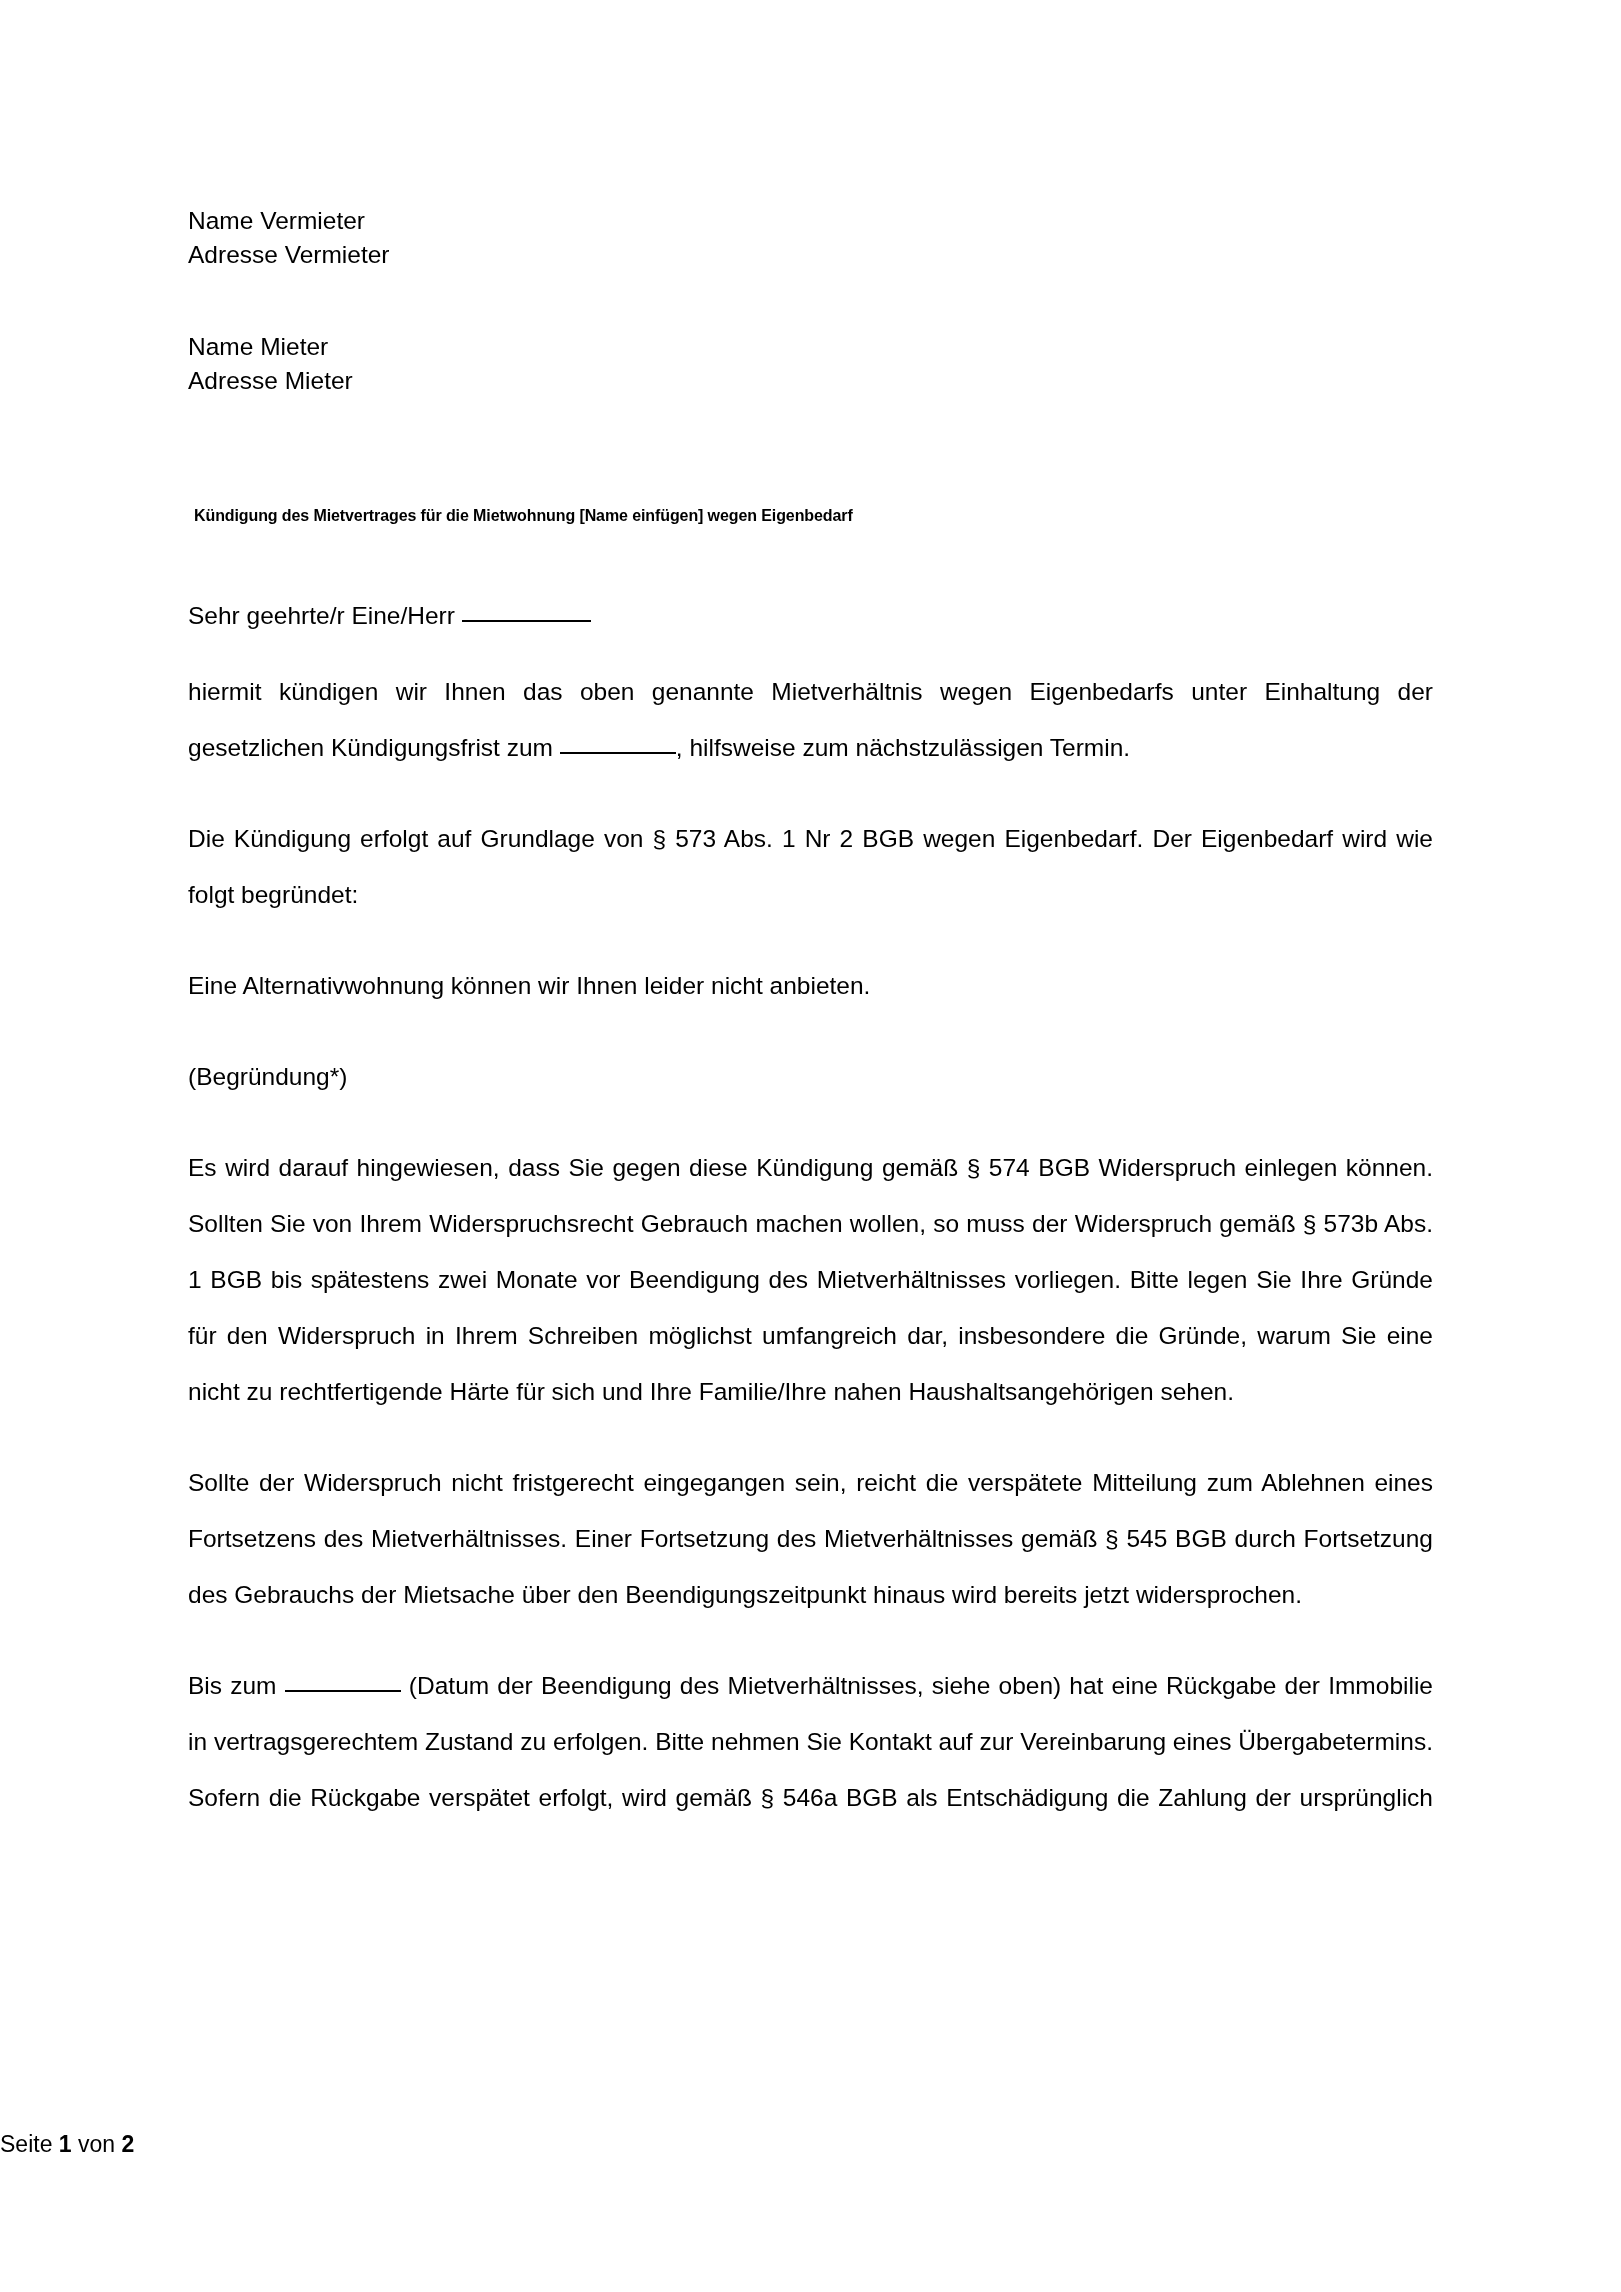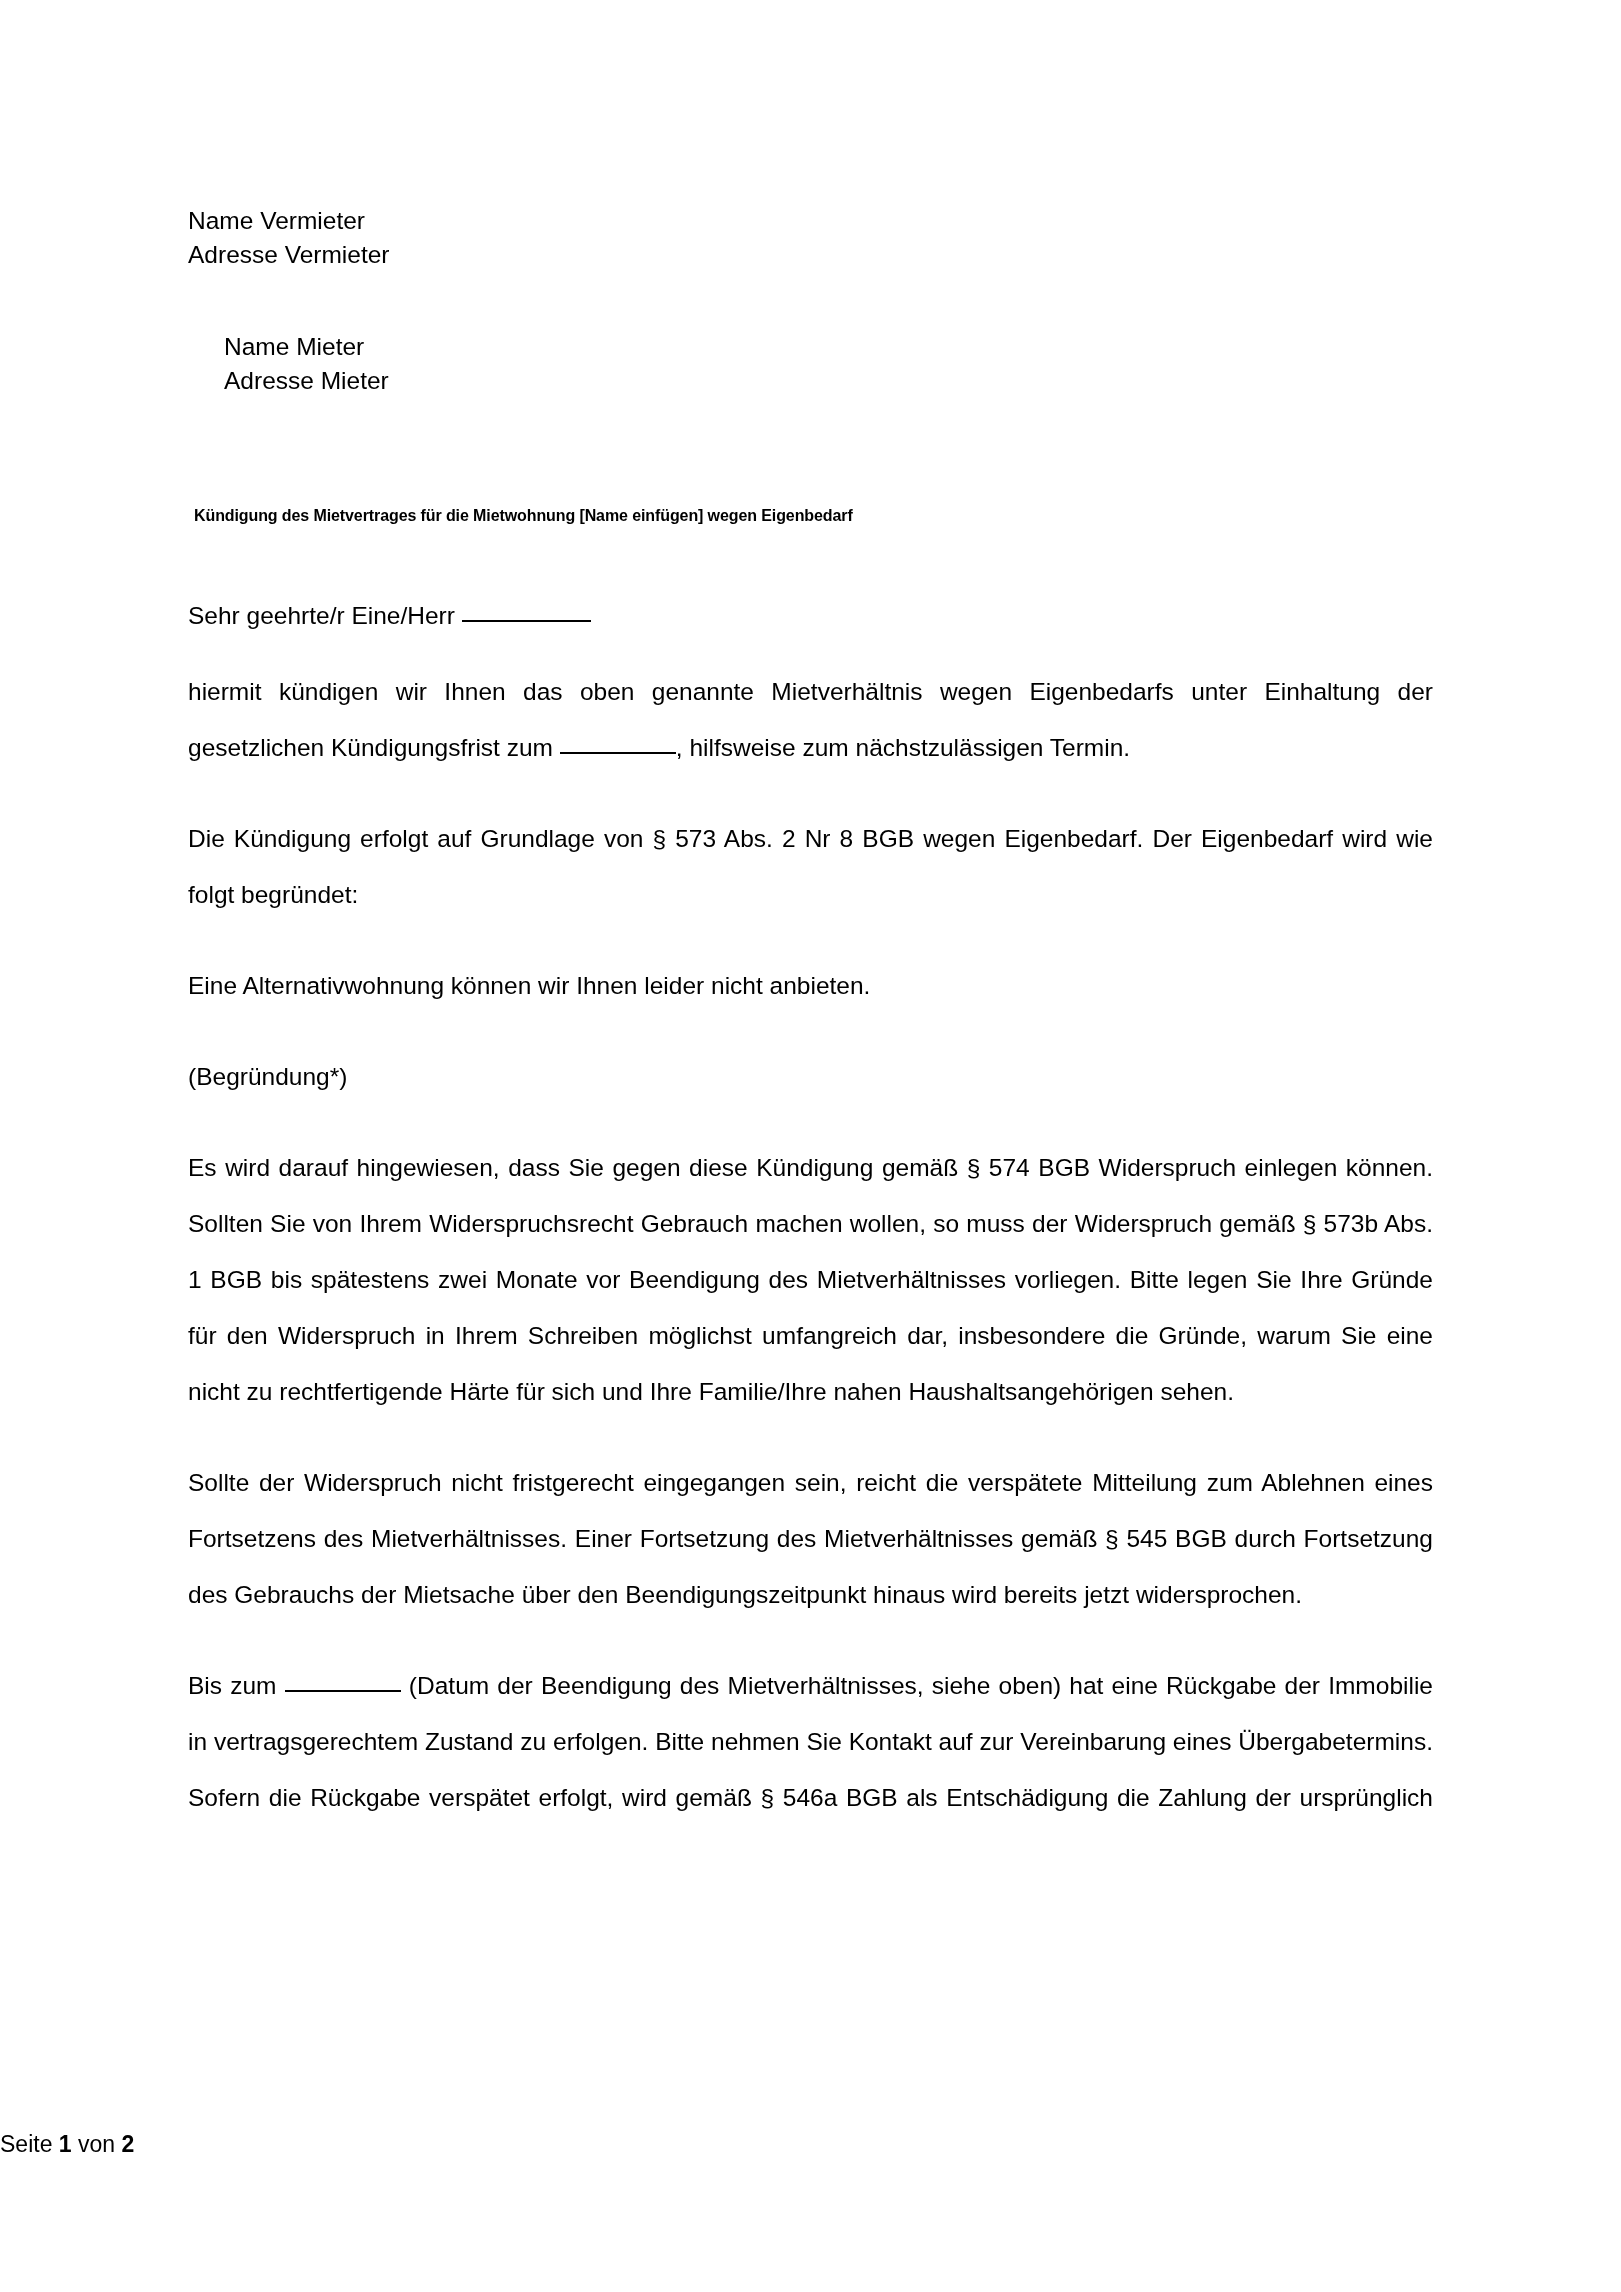--- a/index.html
+++ b/index.html
@@ -31,21 +31,21 @@
     top: 12px;
     width: 1245px;   
   }
 
   .addr-block {
     font-size: 24.5px;
     line-height: 34px;
     white-space: pre-line;
   }
   .addr-sender { padding-top: 192px; }
-  .addr-recipient { padding-top: 58px; margin-left: 36px; }
+  .addr-recipient { padding-top: 58px; }
 
   .doc-title {
     font-size: 16px;
     font-weight: bold;
     line-height: 33px;
     margin-left: 6px;
     padding-top: 101px;
     letter-spacing: -0.1px;
   }
 
@@ -108,21 +108,21 @@
     <div class="salutation">
       <span>Sehr geehrte/r Eine/Herr</span>
       <span class="blank blank-md"></span>
     </div>
 
     <p class="body-par first">
       <span>hiermit kündigen wir Ihnen das oben genannte Mietverhältnis wegen Eigenbedarfs unter Einhaltung der gesetzlichen Kündigungsfrist zum</span>
       <span class="blank blank-sm"></span><span>, hilfsweise zum nächstzulässigen Termin.</span>
     </p>
 
-    <p class="body-par">Die Kündigung erfolgt auf Grundlage von § 573 Abs. 2 Nr 8 BGB wegen Eigenbedarf. Der Eigenbedarf wird wie folgt begründet:</p>
+    <p class="body-par">Die Kündigung erfolgt auf Grundlage von § 573 Abs. 1 Nr 2 BGB wegen Eigenbedarf. Der Eigenbedarf wird wie folgt begründet:</p>
 
     <p class="body-par">Eine Alternativwohnung können wir Ihnen leider nicht anbieten.</p>
 
     <p class="body-par">(Begründung*)</p>
 
     <p class="body-par">Es wird darauf hingewiesen, dass Sie gegen diese Kündigung gemäß § 574 BGB Widerspruch einlegen können. Sollten Sie von Ihrem Widerspruchsrecht Gebrauch machen wollen, so muss der Widerspruch gemäß § 573b Abs. 1 BGB bis spätestens zwei Monate vor Beendigung des Mietverhältnisses vorliegen. Bitte legen Sie Ihre Gründe für den Widerspruch in Ihrem Schreiben möglichst umfangreich dar, insbesondere die Gründe, warum Sie eine nicht zu rechtfertigende Härte für sich und Ihre Familie/Ihre nahen Haushaltsangehörigen sehen.</p>
 
     <p class="body-par">Sollte der Widerspruch nicht fristgerecht eingegangen sein, reicht die verspätete Mitteilung zum Ablehnen eines Fortsetzens des Mietverhältnisses. Einer Fortsetzung des Mietverhältnisses gemäß § 545 BGB durch Fortsetzung des Gebrauchs der Mietsache über den Beendigungszeitpunkt hinaus wird bereits jetzt widersprochen.</p>
 
     <p class="body-par clipped">

